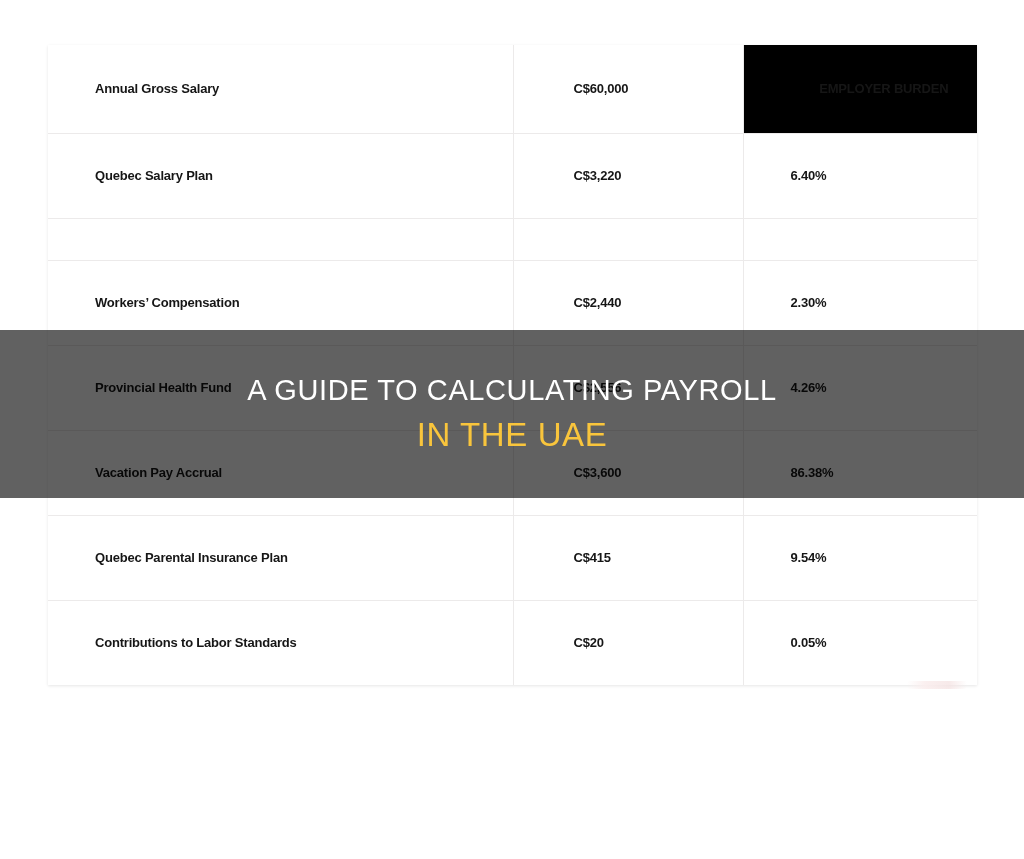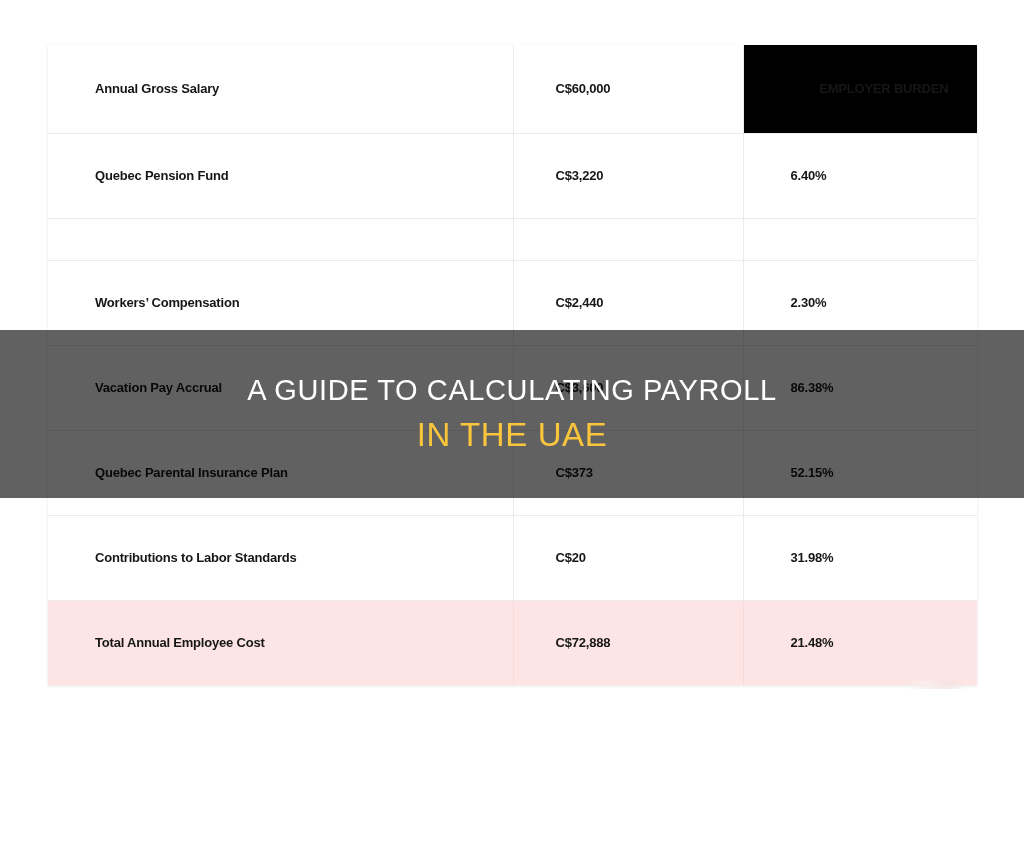--- a/index.html
+++ b/index.html
@@ -50,21 +50,21 @@
     vertical-align: middle;
     font-size: 13px;
     font-weight: 700;
     color: #161616;
     letter-spacing: -0.2px;
     box-sizing: border-box;
   }
   table.cost-table tr td:last-child { border-right: none; }
   table.cost-table tr:last-child td { border-bottom: none; }
 
-  table.cost-table td.amount { padding-left: 42px; }
+  table.cost-table td.amount { padding-left: 60px; }
   table.cost-table td.pct { padding-left: 47px; }
 
   
   tr.row-head td { height: 88px; }
 
   td.burden-head {
     background: #000000;
     color: #ffffff;
     font-size: 14.5px;
     font-weight: 700;
@@ -146,62 +146,62 @@
       </colgroup>
       <tbody>
 
         <tr class="row-head">
           <td>Annual Gross Salary</td>
           <td class="amount">C$60,000</td>
           <td class="burden-head">EMPLOYER BURDEN</td>
         </tr>
 
         <tr>
-          <td>Quebec Pension Fund</td>
+          <td>Quebec Salary Plan</td>
           <td class="amount">C$3,220</td>
           <td class="pct">6.40%</td>
         </tr>
 
 
         <tr class="row-empty">
           <td></td>
           <td class="amount"></td>
           <td class="pct"></td>
         </tr>
 
         <tr>
           <td>Workers’ Compensation</td>
           <td class="amount">C$2,440</td>
           <td class="pct">2.30%</td>
         </tr>
 
+        <tr>
+          <td>Provincial Health Fund</td>
+          <td class="amount">C$2,556</td>
+          <td class="pct">4.26%</td>
+        </tr>
 
         <tr>
           <td>Vacation Pay Accrual</td>
           <td class="amount">C$3,600</td>
           <td class="pct">86.38%</td>
         </tr>
 
         <tr>
           <td>Quebec Parental Insurance Plan</td>
-          <td class="amount">C$373</td>
-          <td class="pct">52.15%</td>
+          <td class="amount">C$415</td>
+          <td class="pct">9.54%</td>
         </tr>
 
         <tr>
           <td>Contributions to Labor Standards</td>
           <td class="amount">C$20</td>
-          <td class="pct">31.98%</td>
-        </tr>
-
-        <tr class="row-total">
-          <td>Total Annual Employee Cost</td>
-          <td class="amount">C$72,888</td>
-          <td class="pct">21.48%</td>
-        </tr>
+          <td class="pct">0.05%</td>
+        </tr>
+
 
       </tbody>
     </table>
     <div class="artifact"></div>
   </div>
 
   <div class="overlay-band">
     <div class="overlay-line1">A GUIDE TO CALCULATING PAYROLL</div>
     <div class="overlay-line2">IN THE UAE</div>
   </div>

